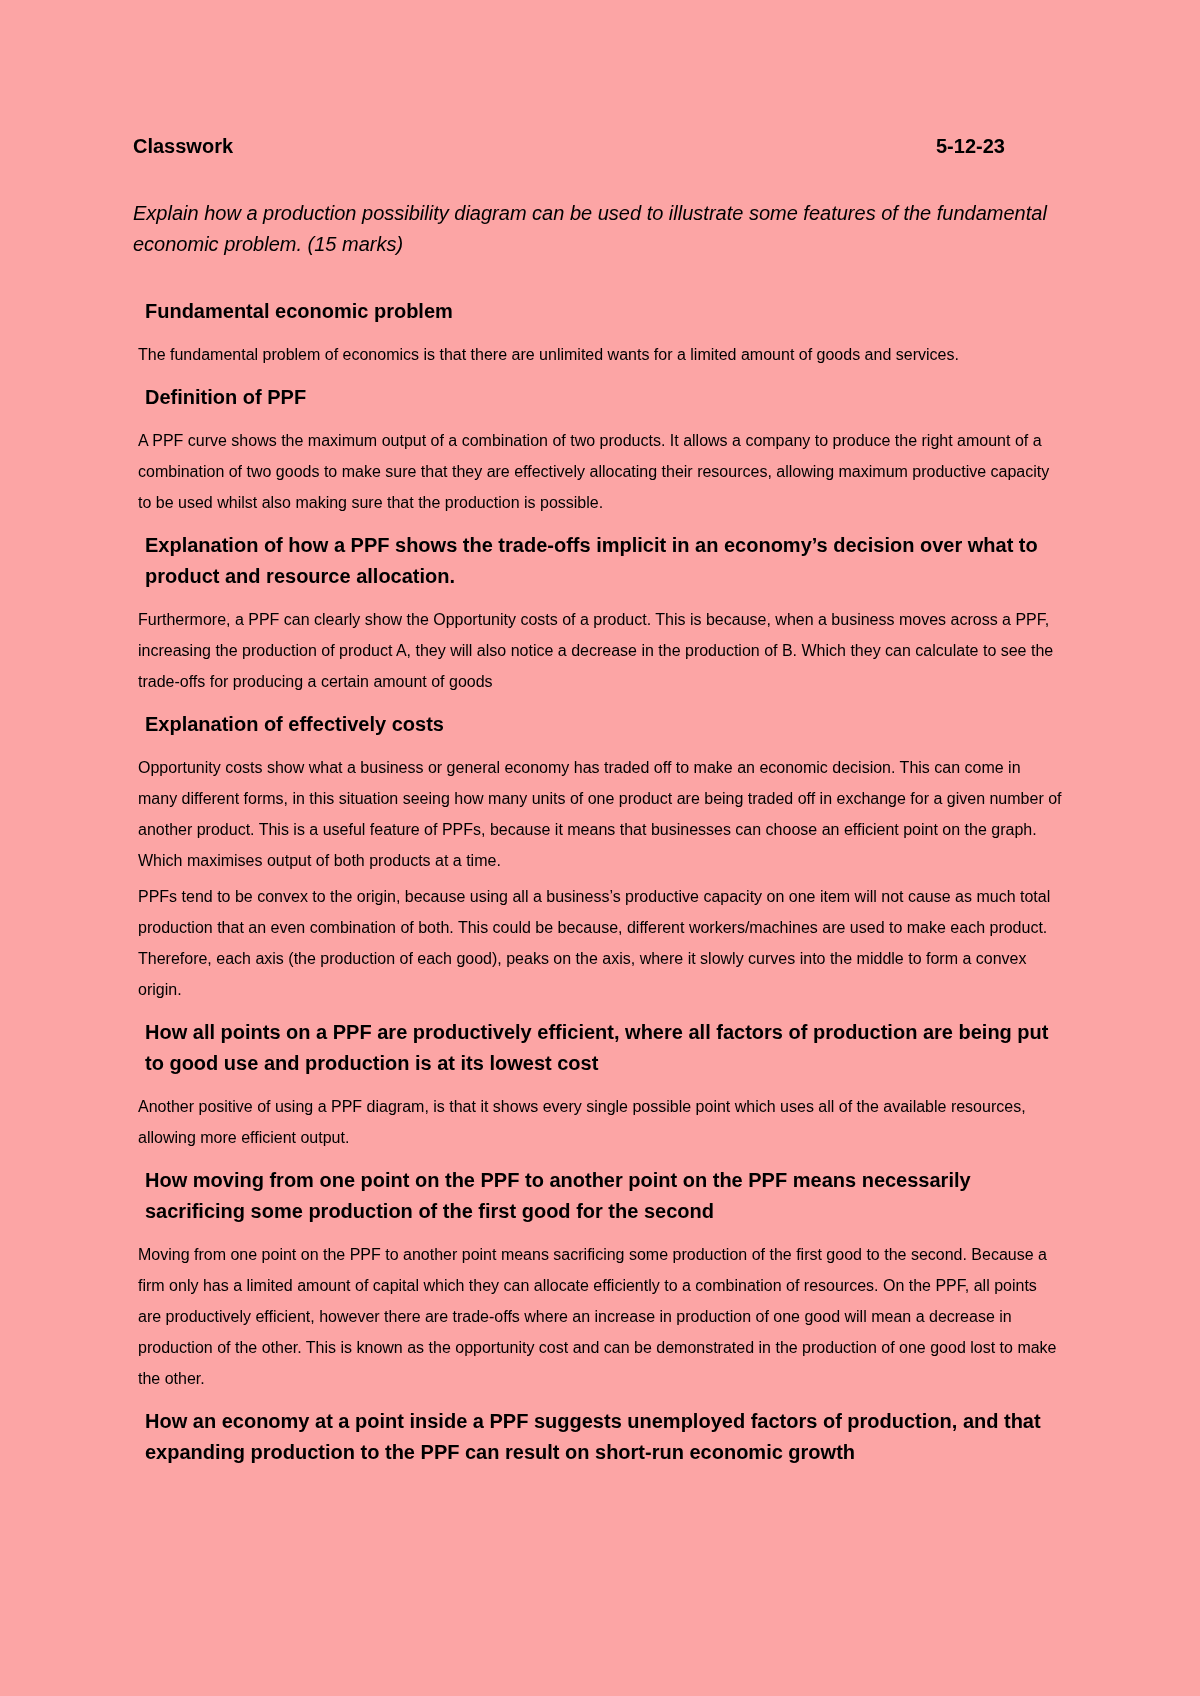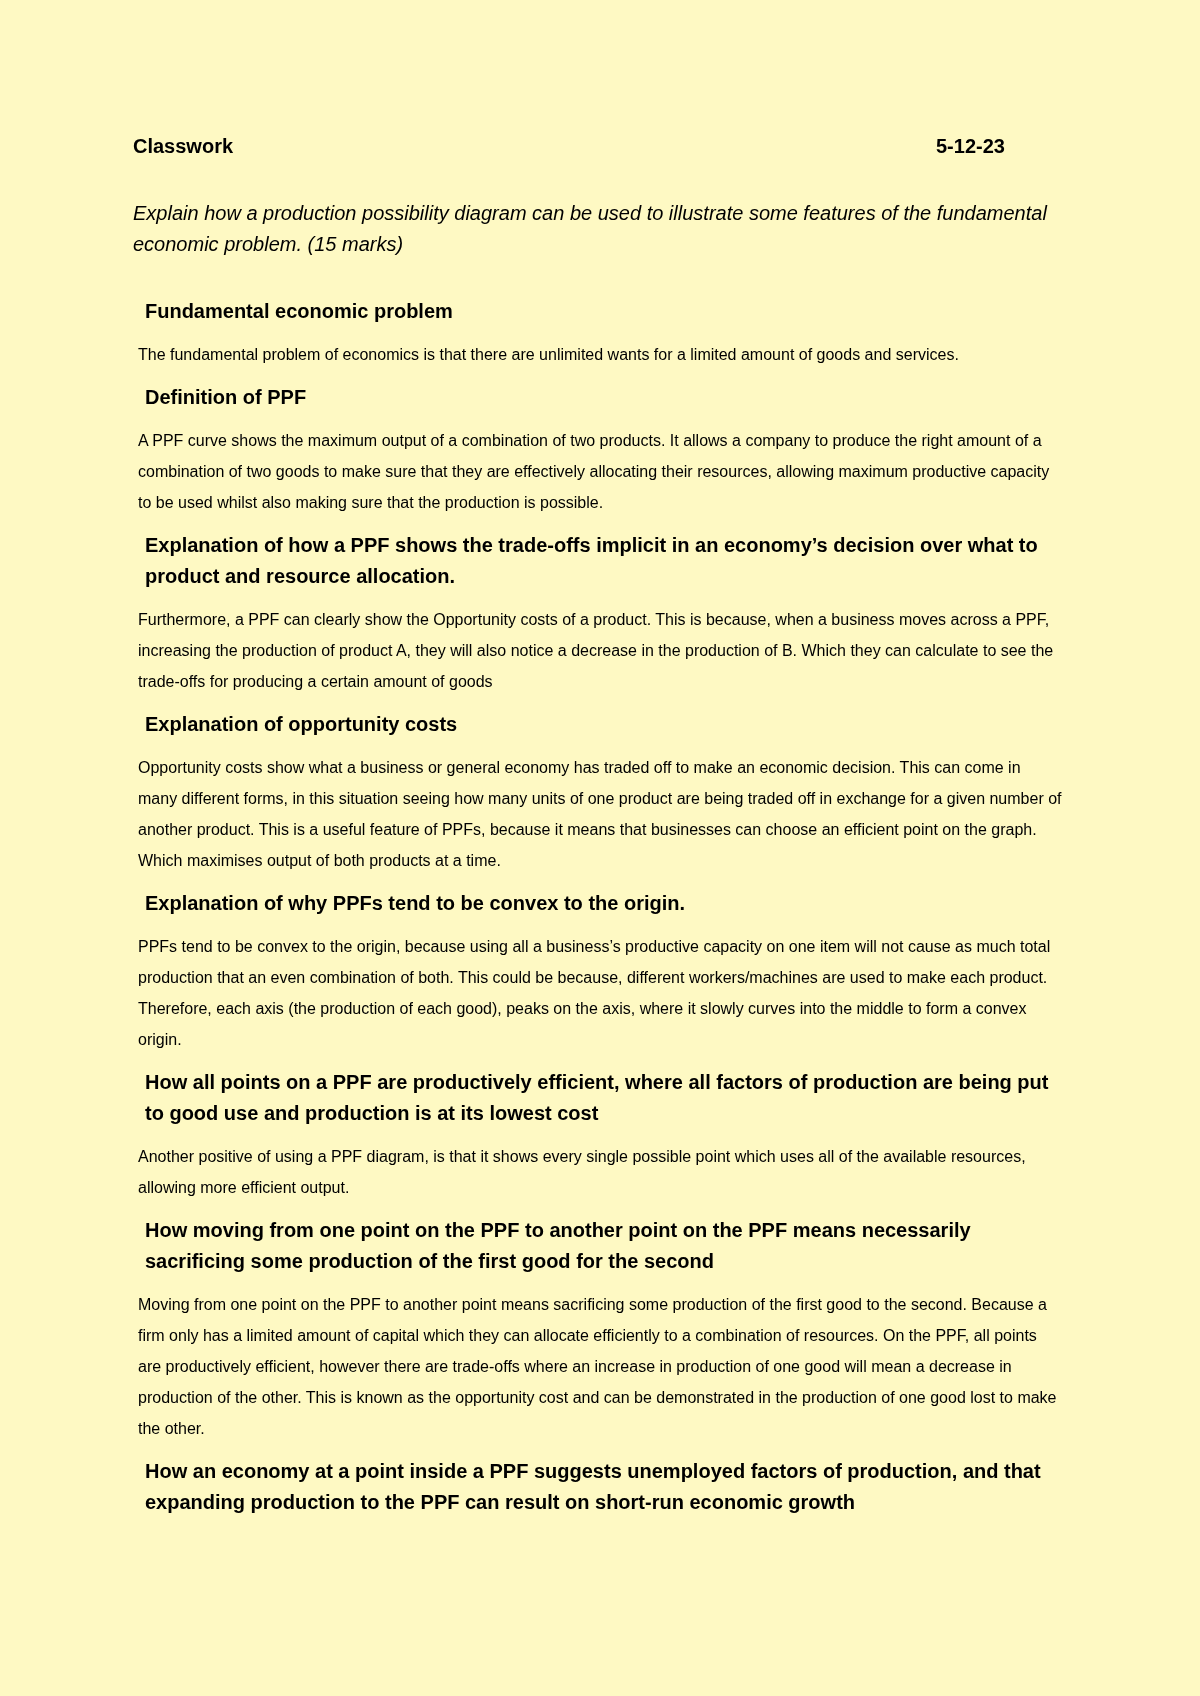--- a/index.html
+++ b/index.html
@@ -4,21 +4,21 @@
 <style>
   html, body {
     margin: 0;
     padding: 0;
     background: #ffffff;
   }
   .page {
     width: 1200px;
     height: 1696px;
     box-sizing: border-box;
-    background: #fef9c3;
+    background: #fca5a5;
     padding: 131px 133px 0 133px;
     font-family: "Liberation Sans", sans-serif;
     color: #000000;
     overflow: hidden;
   }
   .doc-header {
     position: relative;
     font-size: 20px;
     line-height: 31px;
     font-weight: bold;
@@ -62,24 +62,23 @@
 
   <h3 class="doc-heading">Fundamental economic problem</h3>
   <p class="doc-para">The fundamental problem of economics is that there are unlimited wants for a limited amount of goods and services.</p>
 
   <h3 class="doc-heading">Definition of PPF</h3>
   <p class="doc-para">A PPF curve shows the maximum output of a combination of two products. It allows a company to produce the right amount of a combination of two goods to make sure that they are effectively allocating their resources, allowing maximum productive capacity to be used whilst also making sure that the production is possible.</p>
 
   <h3 class="doc-heading">Explanation of how a PPF shows the trade-offs implicit in an economy’s decision over what to product and resource allocation.</h3>
   <p class="doc-para">Furthermore, a PPF can clearly show the Opportunity costs of a product. This is because, when a business moves across a PPF, increasing the production of product A, they will also notice a decrease in the production of B. Which they can calculate to see the trade-offs for producing a certain amount of goods</p>
 
-  <h3 class="doc-heading">Explanation of opportunity costs</h3>
+  <h3 class="doc-heading">Explanation of effectively costs</h3>
   <p class="doc-para">Opportunity costs show what a business or general economy has traded off to make an economic decision. This can come in many different forms, in this situation seeing how many units of one product are being traded off in exchange for a given number of another product. This is a useful feature of PPFs, because it means that businesses can choose an efficient point on the graph. Which maximises output of both products at a time.</p>
 
-  <h3 class="doc-heading">Explanation of why PPFs tend to be convex to the origin.</h3>
   <p class="doc-para">PPFs tend to be convex to the origin, because using all a business’s productive capacity on one item will not cause as much total production that an even combination of both. This could be because, different workers/machines are used to make each product. Therefore, each axis (the production of each good), peaks on the axis, where it slowly curves into the middle to form a convex origin.</p>
 
   <h3 class="doc-heading">How all points on a PPF are productively efficient, where all factors of production are being put to good use and production is at its lowest cost</h3>
   <p class="doc-para">Another positive of using a PPF diagram, is that it shows every single possible point which uses all of the available resources, allowing more efficient output.</p>
 
   <h3 class="doc-heading">How moving from one point on the PPF to another point on the PPF means necessarily sacrificing some production of the first good for the second</h3>
   <p class="doc-para">Moving from one point on the PPF to another point means sacrificing some production of the first good to the second. Because a firm only has a limited amount of capital which they can allocate efficiently to a combination of resources. On the PPF, all points are productively efficient, however there are trade-offs where an increase in production of one good will mean a decrease in production of the other. This is known as the opportunity cost and can be demonstrated in the production of one good lost to make the other.</p>
 
   <h3 class="doc-heading">How an economy at a point inside a PPF suggests unemployed factors of production, and that expanding production to the PPF can result on short-run economic growth</h3>
 

